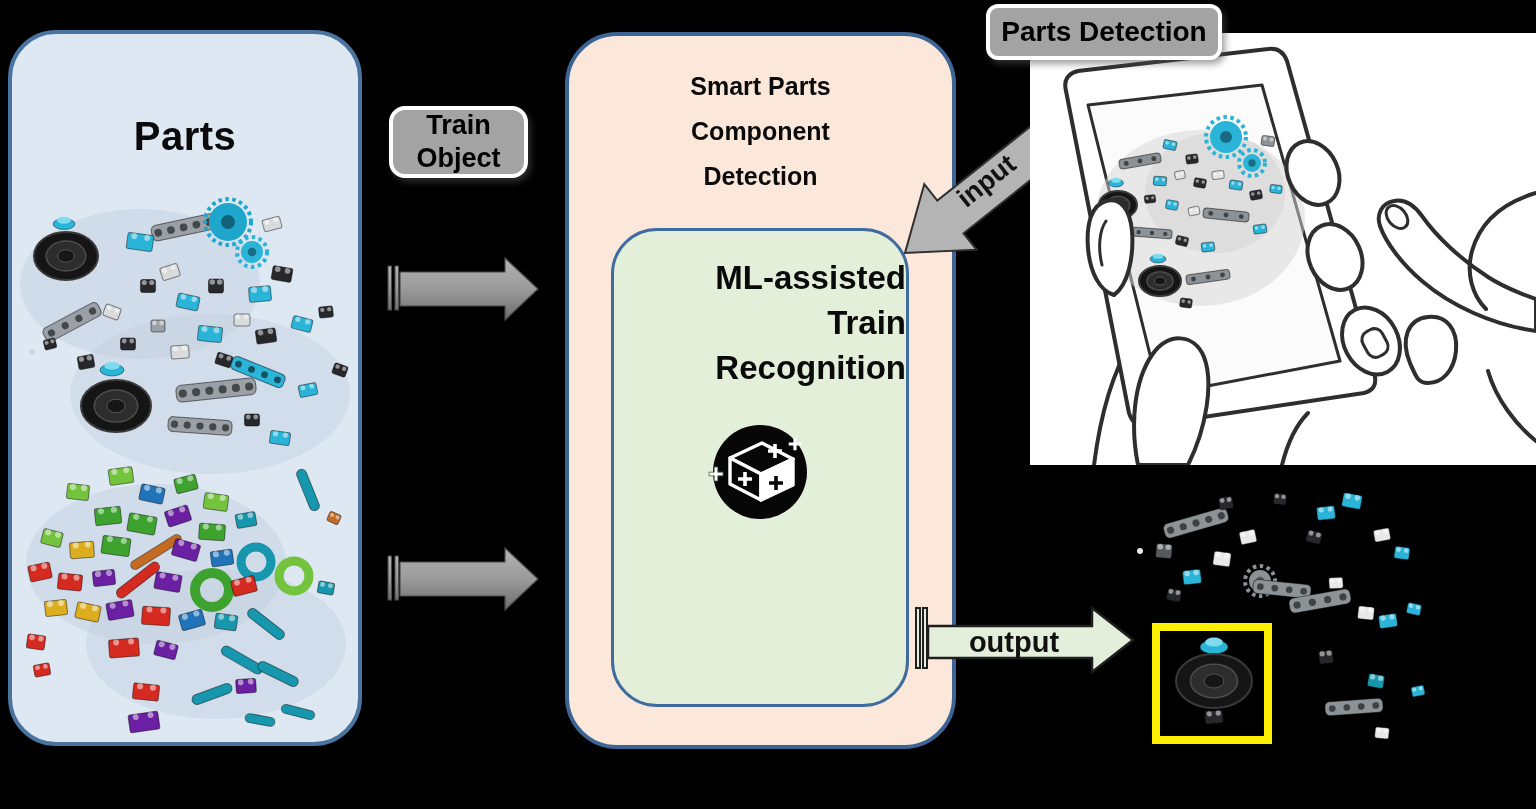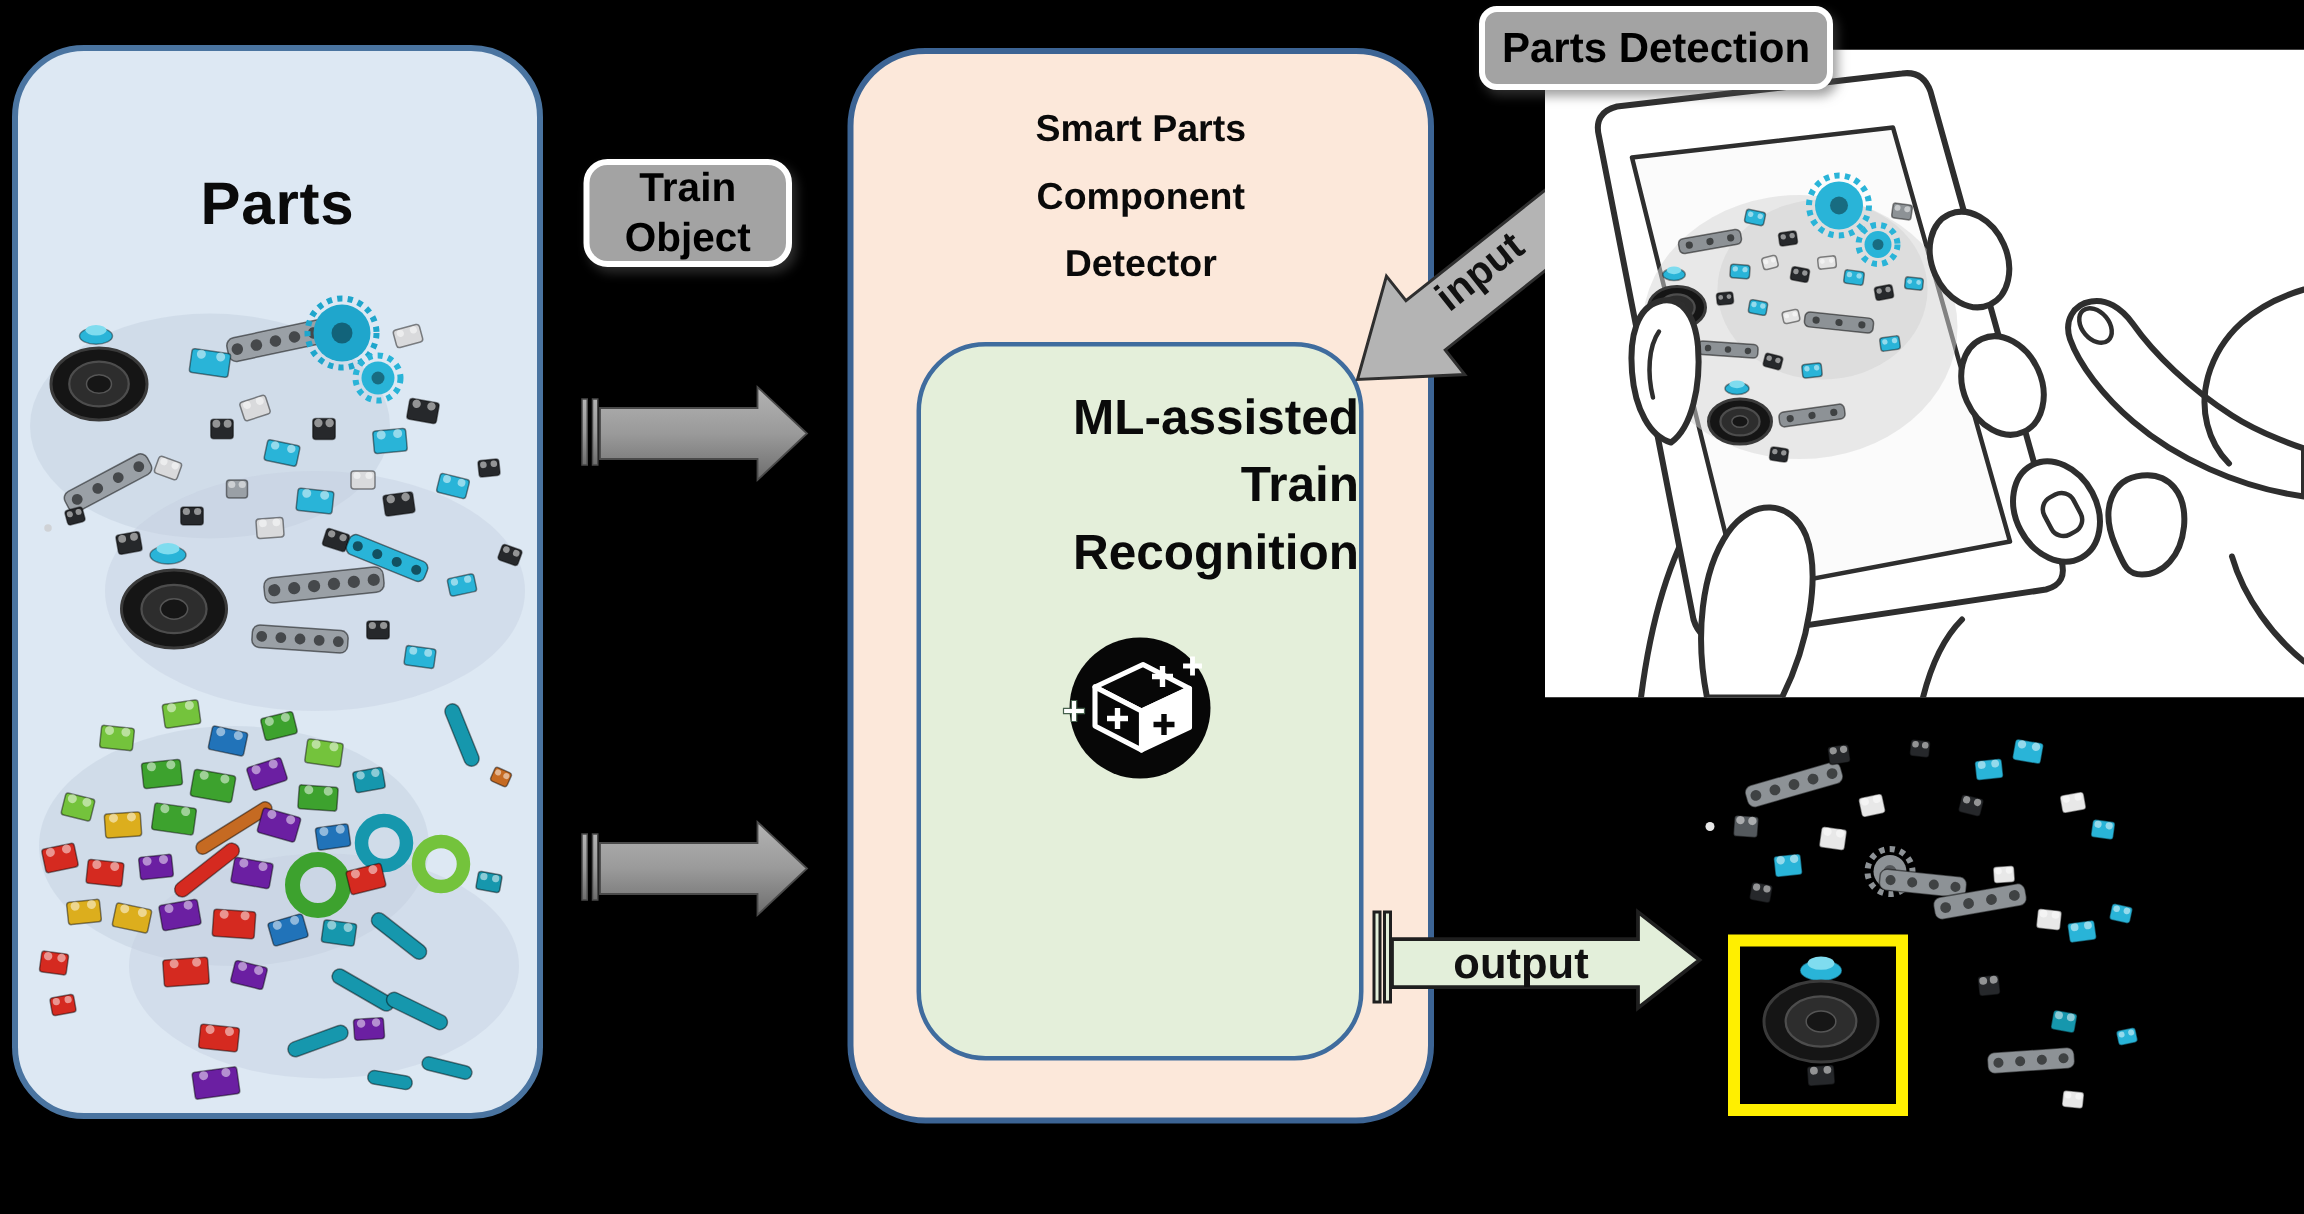--- a/index.html
+++ b/index.html
@@ -463,21 +463,21 @@
         <g transform="translate(244,266) rotate(10)">
           <rect x="-15" y="-4.5" width="30" height="9" rx="4.5" fill="#1697ad" stroke="rgba(0,0,0,0.45)" stroke-width="1"></rect>
         </g>
       </svg>
   </div>
 
   <div class="panel detector-box">
     <div class="detector-title">
       <div>Smart Parts</div>
       <div>Component</div>
-      <div>Detector</div>
+      <div>Detection</div>
     </div>
     <div class="ml-box">
       <div class="ml-title">
         <div>ML-assisted</div>
         <div>Train</div>
         <div>Recognition</div>
       </div>
       <svg class="ml-icon" viewBox="0 0 110 110">
         <circle cx="55" cy="55" r="47" fill="#070707"></circle>
         <g stroke="#ffffff" stroke-width="3.4" stroke-linejoin="round">

